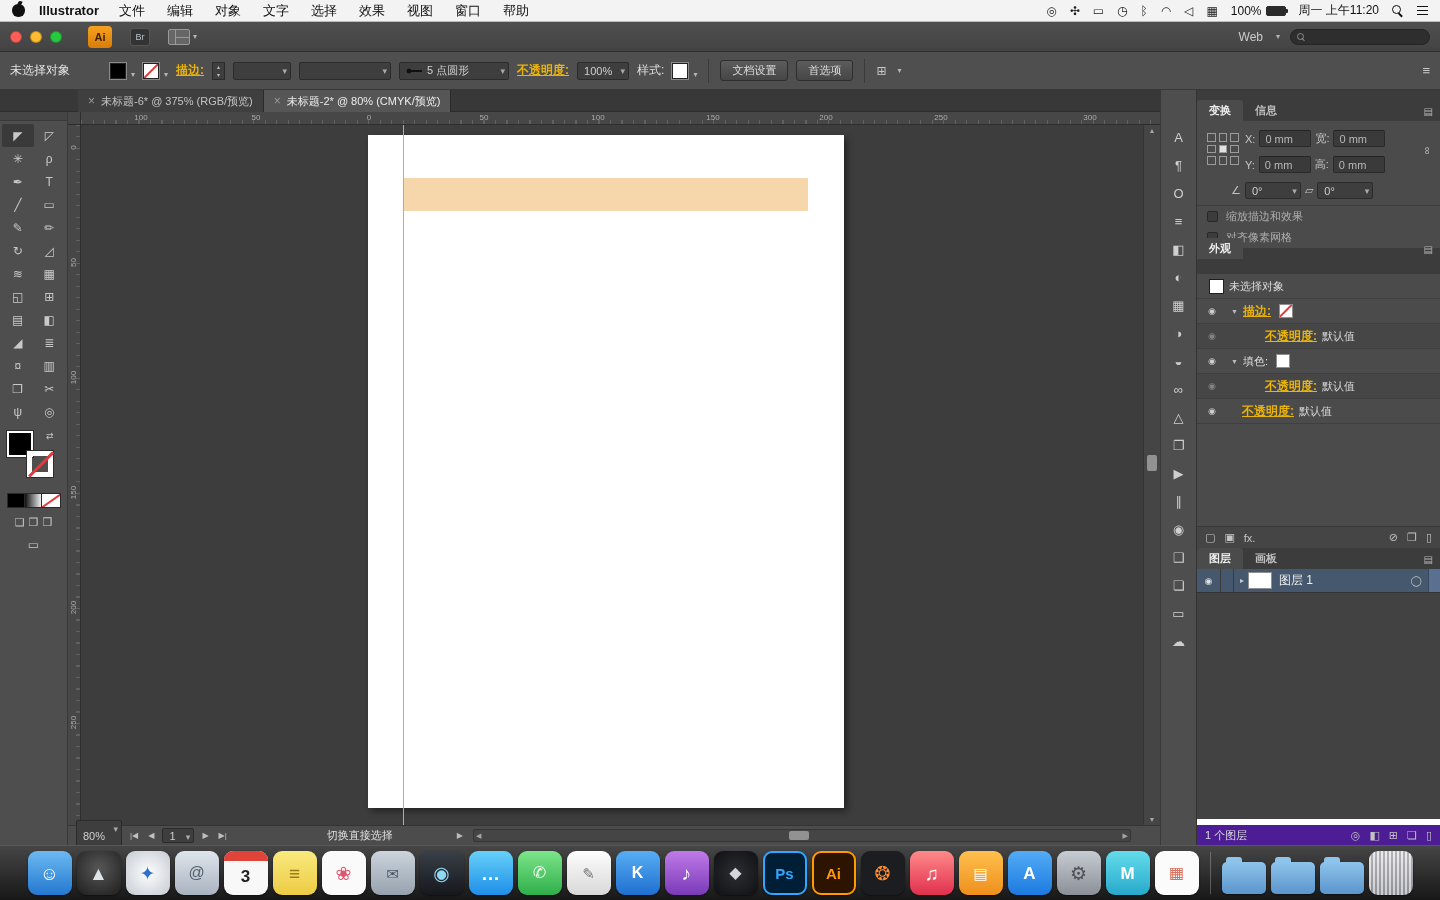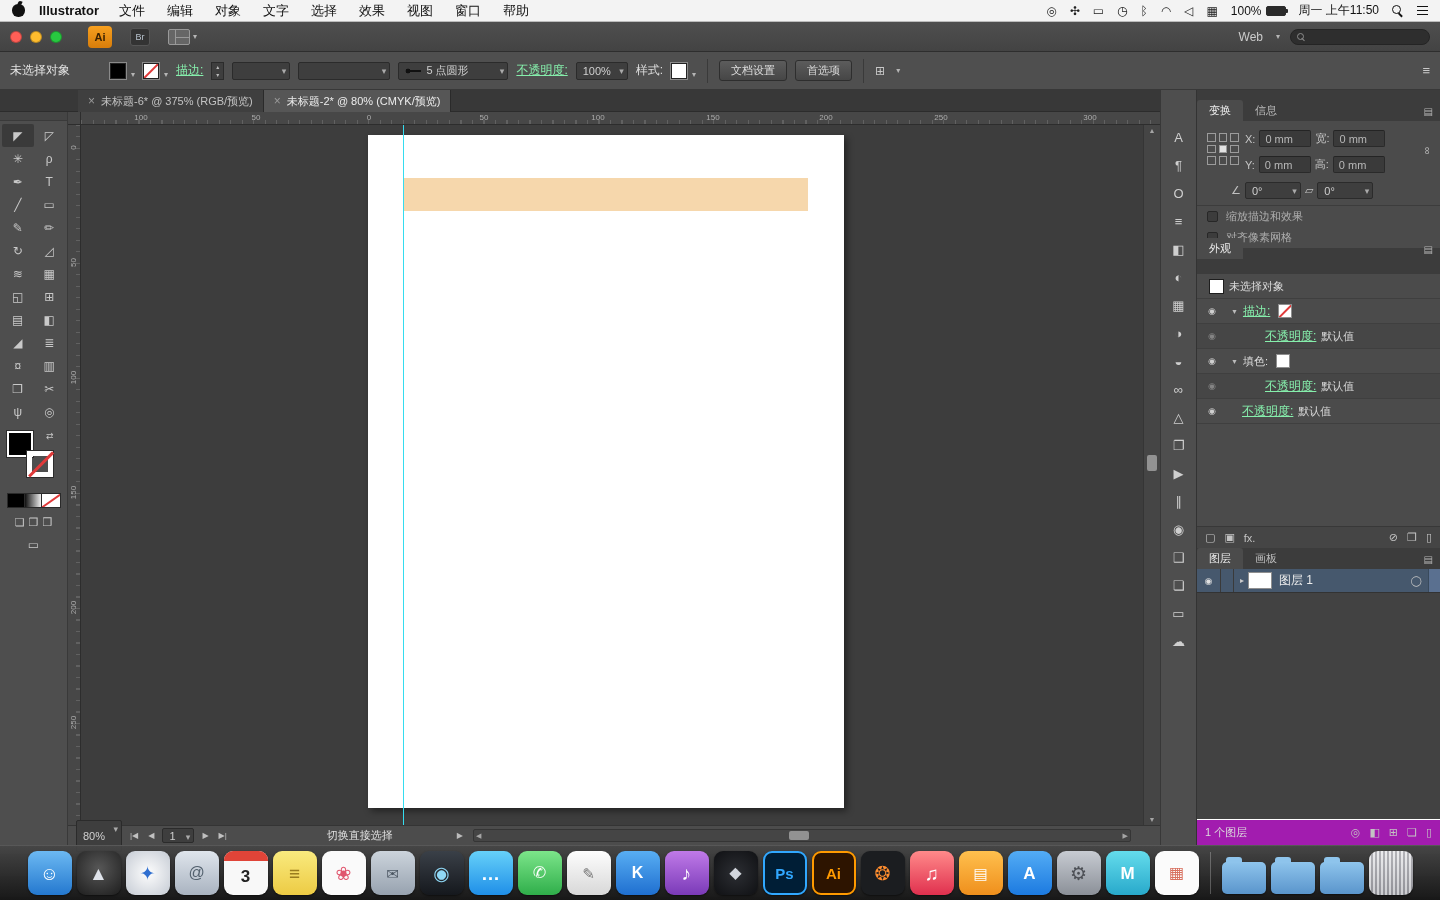--- a/index.html
+++ b/index.html
@@ -46,21 +46,21 @@
   .mag::after { content:""; position:absolute; right:0; bottom:0; width:4px; height:1.2px; background:#8b8b8b; transform:rotate(45deg); }
 
   
   .controlbar { position:absolute; top:52px; left:0; right:0; height:38px; background:#4f4f4f; border-bottom:1px solid #383838;
                 display:flex; align-items:center; padding:0 10px; gap:8px; font-size:12px; color:#ddd; }
   .cb-status { width:92px; font-size:12px; color:#e2e2e2; }
   .sw-wrap { display:flex; align-items:flex-end; gap:2px; }
   .cb-swatch { width:16px; height:16px; border:1px solid #222; outline:1px solid #8a8a8a; background:#000; }
   .cb-swatch.none { background:#fff; position:relative; overflow:hidden; }
   .cb-swatch.none::after, .sw.none::after { content:""; position:absolute; left:-30%; top:45%; width:160%; height:2px; background:#e03a3a; transform:rotate(-45deg); }
-  .olink { color:#86efac; text-decoration:underline; font-size:12px; cursor:default; }
+  .olink { color:#eab308; text-decoration:underline; font-size:12px; cursor:default;font-weight:bold; }
   .stepper { width:13px; height:18px; background:#3e3e3e; border:1px solid #2b2b2b; display:flex; flex-direction:column; align-items:center; }
   .stepper span { font-size:6px; line-height:8px; color:#bbb; }
   .dd { position:relative; background:#3e3e3e; border:1px solid #2b2b2b; border-radius:2px; height:18px; color:#cfcfcf;
         font-size:11px; display:flex; align-items:center; padding:0 16px 0 6px; }
   .dd::after { content:"▾"; position:absolute; right:3px; top:3px; font-size:9px; color:#aaa; }
   .dd .brush-prev { width:16px; height:6px; background:radial-gradient(circle at 3px 3px,#111 2.4px,transparent 2.6px); position:relative; margin-right:5px; }
   .dd .brush-prev::after { content:""; position:absolute; left:5px; top:2.5px; right:0; height:1.5px; background:#111; }
   .btn { background:linear-gradient(#5c5c5c,#464646); border:1px solid #2e2e2e; border-radius:3px; color:#ddd;
          font-size:11px; height:21px; padding:0 11px; display:flex; align-items:center; }
   .cb-sep { width:1px; height:24px; background:#3a3a3a; margin:0 3px; }
@@ -131,21 +131,21 @@
   .sb-corner { width:15px; height:18px; flex:none; }
 
   
   .panel-strip { position:absolute; left:1160px; top:0; bottom:0; width:36px; background:#4e4e4e; border-left:1px solid #383838;
                  display:flex; flex-direction:column; align-items:center; padding-top:34px; }
   .ps-ico { width:26px; height:26px; margin-bottom:2px; display:flex; align-items:center; justify-content:center;
             color:#cfcfcf; font-size:13px; border-radius:3px; }
 
   
   .right-panel { position:absolute; left:1196px; width:244px; top:0; bottom:0; background:#3c3c3c; border-left:1px solid #333; font-size:11px; }
-  .p-tabs { position:absolute; left:0; right:0; display:flex; align-items:flex-end; }
+  .p-tabs { position:absolute; left:0; right:0; display:flex; align-items:flex-end;font-weight:bold; }
   .ptab { height:21px; line-height:21px; padding:0 12px; color:#bdbdbd; font-size:11px; }
   .ptab.active { background:#4b4b4b; color:#ececec; border-radius:3px 3px 0 0; }
   .pmenu { position:absolute; right:7px; bottom:4px; font-size:10px; color:#b5b5b5; }
   .p-body { position:absolute; left:0; right:0; background:#4b4b4b; }
   .transform-tabs { top:10px; height:21px; }
   .transform-body { top:31px; height:84px; }
   .proxy { position:absolute; left:10px; top:12px; width:32px; height:32px; display:grid; grid-template:repeat(3,1fr)/repeat(3,1fr); gap:3px; }
   .proxy i { display:block; border:1px solid #9b9b9b; background:transparent; }
   .proxy i.on { background:#e3e3e3; }
   .t-row { position:absolute; left:48px; display:flex; align-items:center; gap:4px; color:#c6c6c6; }
@@ -179,21 +179,21 @@
   .layers-body { top:479px; height:250px; background:#424242; }
   .layer-row { display:flex; align-items:center; height:24px; background:#46586d; border-bottom:1px solid #333; }
   .l-eyecol { width:24px; align-self:stretch; border-right:1px solid #3a3a3a; display:flex; align-items:center; justify-content:center;
               color:#e0e0e0; font-size:9px; }
   .l-col2 { width:13px; align-self:stretch; border-right:1px solid #3a3a3a; }
   .l-exp { font-size:8px; color:#ccc; margin:0 4px 0 6px; }
   .l-thumb { width:24px; height:17px; background:#fff; border:1px solid #8f8f8f; }
   .l-name { color:#ededed; font-size:12px; margin-left:7px; flex:1; }
   .l-target { font-size:10px; color:#c5c5c5; margin-right:6px; }
   .l-selcol { width:12px; align-self:stretch; background:#5a7090; border-left:1px solid #394a5c; }
-  .layers-footer { top:729px; height:26px; background:#a21caf; border-top:1px solid #ffffff; }
+  .layers-footer { top:729px; height:26px; background:#4c1d95; border-top:6px solid #ffffff; }
   .lf-ico { font-size:11px; color:#c3c3c3; }
 
   
   .dock { position:absolute; left:0; right:0; bottom:0; height:55px;
           background:linear-gradient(rgba(70,70,70,.92),rgba(22,22,22,.96));
           border-top:1px solid rgba(255,255,255,.28);
           display:flex; align-items:center; justify-content:center; gap:5px; }
   .dk { width:44px; height:44px; border-radius:9px; display:flex; align-items:center; justify-content:center;
         font-size:19px; flex:none; box-shadow:0 1px 2px rgba(0,0,0,.5); }
   .dk-sep { width:1px; height:42px; background:rgba(255,255,255,.25); margin:0 6px; flex:none; }
@@ -251,21 +251,21 @@
       <span class="mb-ico">▭</span>
       <span class="mb-ico">◷</span>
       <span class="mb-ico">ᛒ</span>
       <span class="mb-ico">◠</span>
       <span class="mb-ico">◁</span>
       <span class="mb-ico">▦</span>
       <span class="batt-wrap">
         <span>100%</span>
         <span class="batt"></span>
       </span>
-      <span>周一 上午11:50</span>
+      <span>周一 上午11:20</span>
       <span class="spot"></span>
       <span class="notif">
           <i></i>
           <i></i>
           <i></i>
         </span>
     </span>
   </div>
 
   <div class="titlebar">

